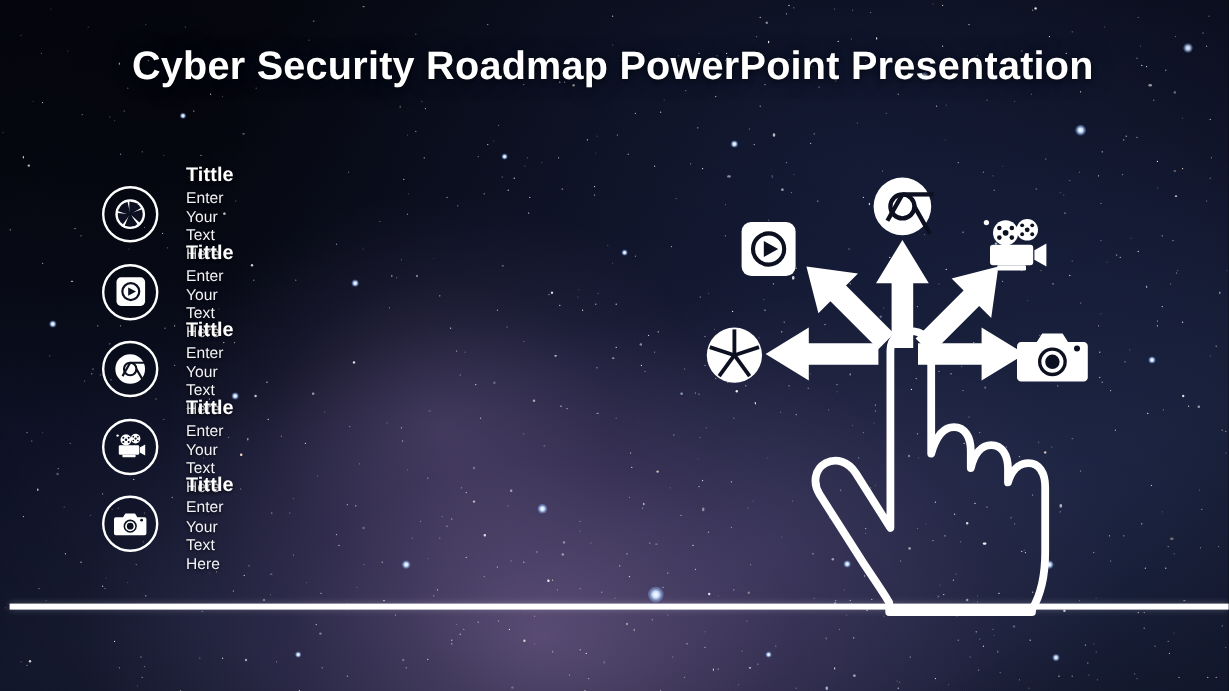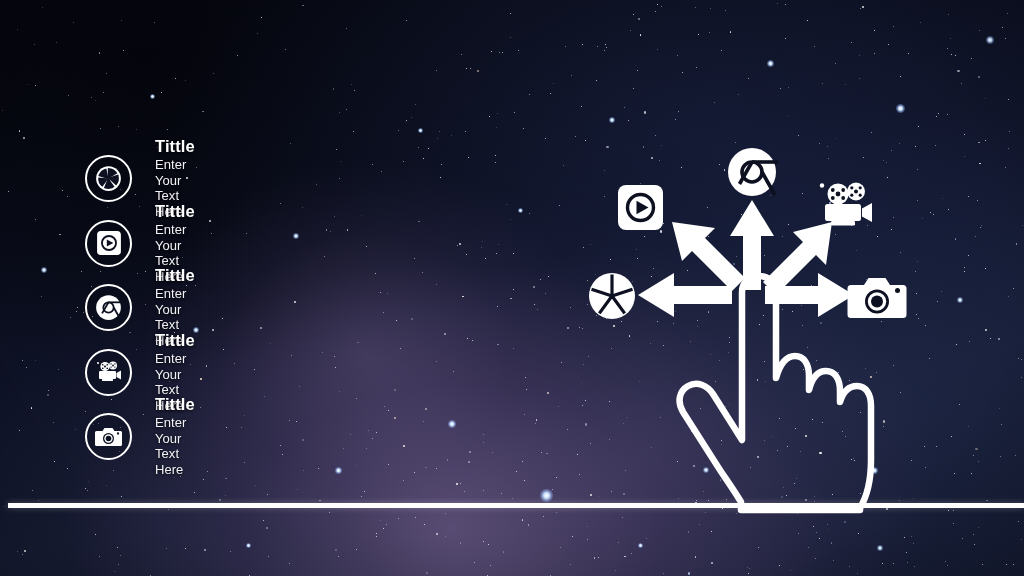--- a/index.html
+++ b/index.html
@@ -908,20 +908,21 @@
       <span class="star-big" style="left: 703px; top: 467px; width: 6px; height: 6px;"></span>
       <span class="star-big" style="left: 517.5px; top: 207.5px; width: 5px; height: 5px;"></span>
       <span class="star-big" style="left: 149.5px; top: 93.5px; width: 5px; height: 5px;"></span>
       <span class="star-big" style="left: 417.5px; top: 127.5px; width: 5px; height: 5px;"></span>
       <span class="star-big" style="left: 877px; top: 545px; width: 6px; height: 6px;"></span>
       <span class="star-big" style="left: 637.5px; top: 542.5px; width: 5px; height: 5px;"></span>
       <span class="star-big" style="left: 245.5px; top: 542.5px; width: 5px; height: 5px;"></span>
     </div>
   <div class="bg-vignette"></div>
 
+  <div class="title">Cyber Security Roadmap PowerPoint Presentation</div>
 
   <div class="feature-list">
 
     <div class="feature-item" style="left:85px; top:152px;">
       <div class="feature-icon-ring">
         <span>
           <svg width="27" height="27" viewBox="0 0 48 48" fill="#ffffff">
             <path d="M24 2A22 22 0 1 0 24 46 22 22 0 1 0 24 2Z" fill="#ffffff"></path>
             <g fill="#0c1020">
               <path d="M24 24 L24 5.6 A18.4 18.4 0 0 1 39.9 14.8 Z" transform="rotate(0 24 24)"></path>

